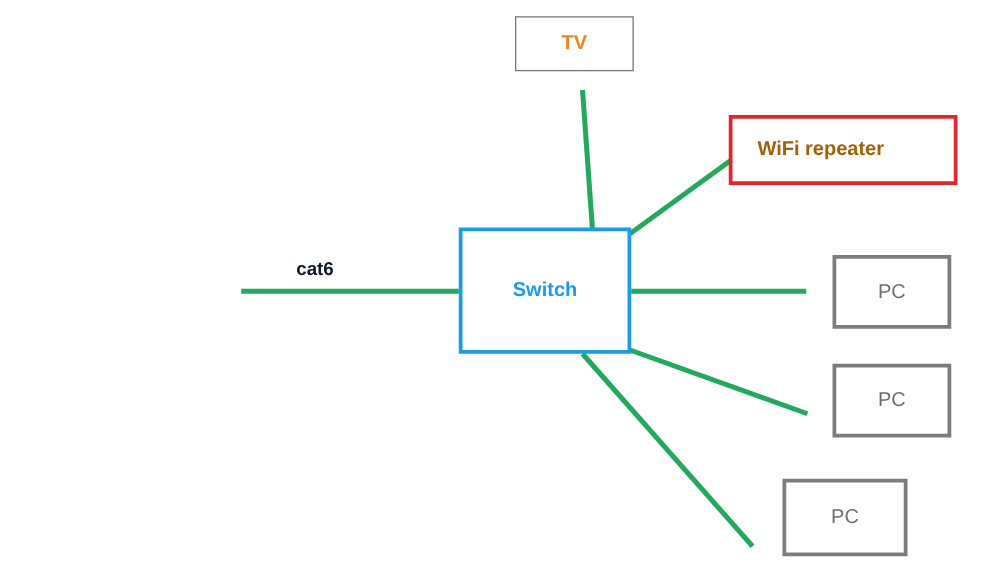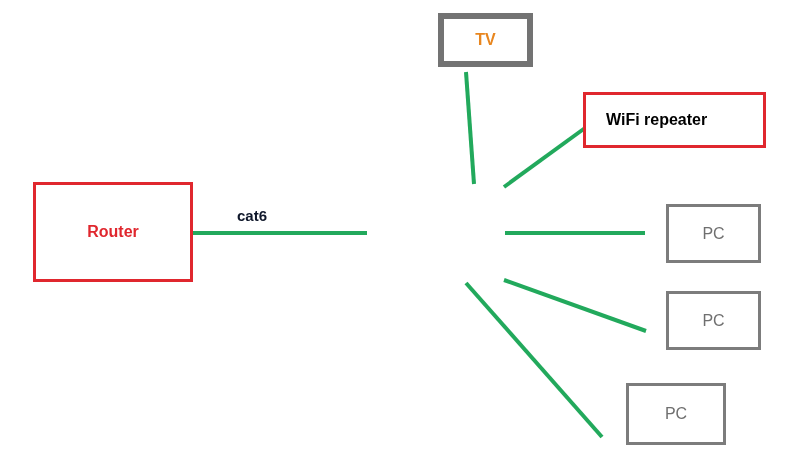--- a/index.html
+++ b/index.html
@@ -45,30 +45,30 @@
     font-size: 16px;
   }
   .node-switch {
     left: 367px; top: 182px;  width: 138px; height: 101px;
     border: 3px solid #1b9ce3;
     color: #1b9ce3;
     font-weight: bold;
     font-size: 16px;
   }
   .node-tv {
-    left: 438px; top: 13px;   width: 95px;  height: 54px;
-    border: 6px solid #737373;
+    left: 412px; top: 13px;   width: 95px;  height: 44px;
+    border: 1px solid #737373;
     color: #e8861f;
     font-weight: bold;
     font-size: 16px;
   }
   .node-repeater {
     left: 583px; top: 92px;   width: 183px; height: 56px;
     border: 3px solid #e0272e;
-    color: #000000;
+    color: #a16207;
     font-weight: bold;
     font-size: 16px;
     justify-content: flex-start;
     padding-left: 20px;
   }
   .node-pc {
     border: 3px solid #7c7c7c;
     color: #6f6f6f;
     font-weight: normal;
     font-size: 16px;
@@ -94,24 +94,24 @@
 
   <svg id="links" width="800" height="458" viewBox="0 0 800 458" xmlns="http://www.w3.org/2000/svg">
     <line stroke="#22a95c" stroke-width="4" x1="193" y1="233" x2="367" y2="233"></line>
     <line stroke="#22a95c" stroke-width="4" x1="466" y1="72" x2="474" y2="184"></line>
     <line stroke="#22a95c" stroke-width="4" x1="504" y1="187" x2="585" y2="128"></line>
     <line stroke="#22a95c" stroke-width="4" x1="505" y1="233" x2="645" y2="233"></line>
     <line stroke="#22a95c" stroke-width="4" x1="504" y1="280" x2="646" y2="331"></line>
     <line stroke="#22a95c" stroke-width="4" x1="466" y1="283" x2="602" y2="437"></line>
   </svg>
 
-  <div class="node node-router">
-    <span>Router</span>
+
+  <div class="node node-switch">
+    <span>Switch</span>
   </div>
-
 
   <div class="node node-tv">
     <span>TV</span>
   </div>
 
   <div class="node node-repeater">
     <span>WiFi repeater</span>
   </div>
 
   <div class="node node-pc node-pc1">

